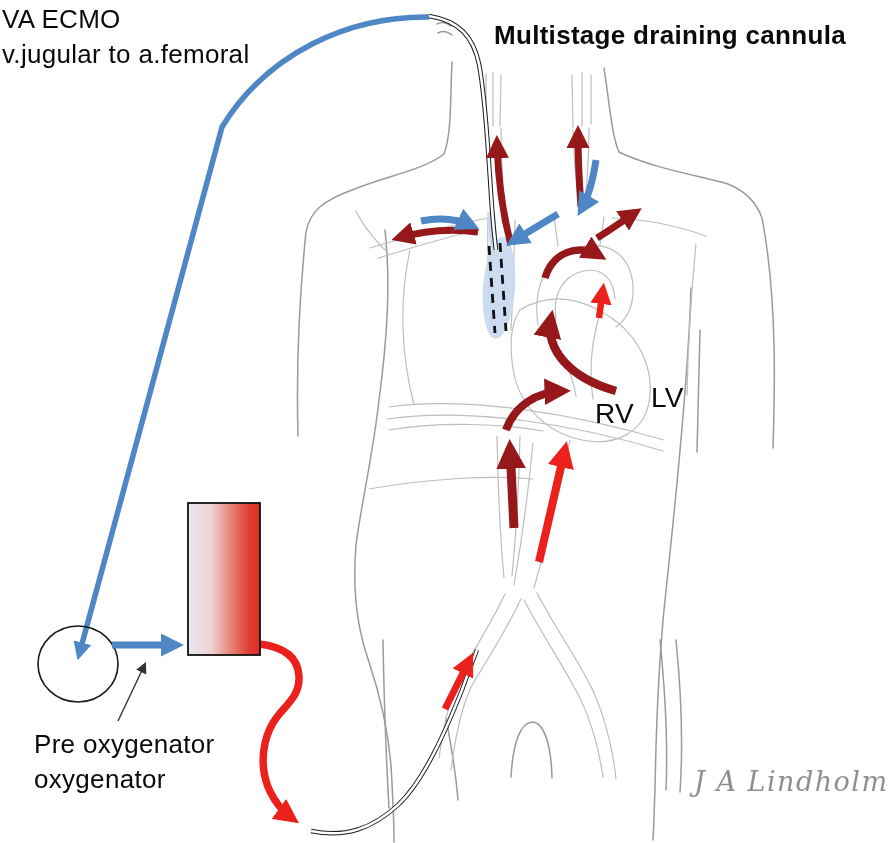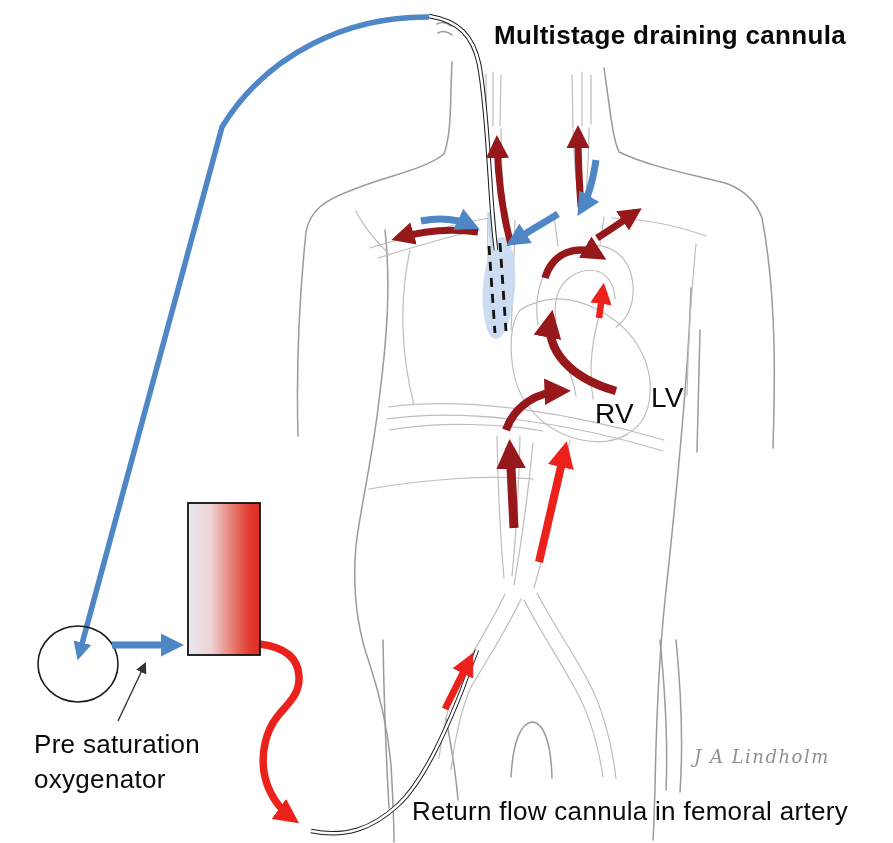--- a/index.html
+++ b/index.html
@@ -3,21 +3,21 @@
 <meta charset="utf-8">
 <style>
   html,body{margin:0;padding:0;background:#ffffff;}
   .stage{position:relative;width:893px;height:843px;background:#ffffff;overflow:hidden;
          font-family:"Liberation Sans",sans-serif;}
   .stage svg{position:absolute;left:0;top:0;}
   .lbl{position:absolute;color:#0a0a0a;font-size:26px;letter-spacing:0.3px;
        line-height:35px;white-space:nowrap;}
   .lbl-sm{font-size:28px;line-height:28px;}
   .sig{position:absolute;font-family:"DejaVu Serif",serif;font-style:italic;
-       font-size:18px;color:#8f8f8f;letter-spacing:1.5px;white-space:nowrap;}
+       font-size:27px;color:#8f8f8f;letter-spacing:1.5px;white-space:nowrap;margin-top:20px;}
 </style>
 </head>
 <body>
 
 <div class="stage">
 
 <svg width="893" height="843" viewBox="0 0 893 843">
   <defs>
     <linearGradient id="oxy" x1="0" y1="0" x2="1" y2="0">
       <stop offset="0" stop-color="#e9e8f1"></stop>
@@ -134,28 +134,31 @@
 
   <g fill="none">
     <path d="M259,644 C285,647 298,658 299,676 C300,695 288,703 277,717 C266,731 261,752 264,772 C267,792 279,809 293,819" stroke="#ec211c" stroke-width="7.5" marker-end="url(#ah-b)"></path>
     <rect x="188" y="503" width="72" height="152" fill="url(#oxy)" stroke="#111111" stroke-width="1.8"></rect>
     <ellipse cx="78" cy="664" rx="40" ry="38" fill="#ffffff" fill-opacity="0" stroke="#1a1a1a" stroke-width="1.6"></ellipse>
     <path d="M112,645 L177,645" stroke="#4e86c6" stroke-width="7" marker-end="url(#ah-v)"></path>
     <path d="M118,721 L145,664" stroke="#333333" stroke-width="1.4" marker-end="url(#ah-k)"></path>
   </g>
 </svg>
 
+<div class="lbl" style="left:2px;top:2px;">
+  <div>VA ECMO</div>
+  <div>v.jugular to a.femoral</div>
+</div>
 
 <div class="lbl" style="left:494px;top:18px;font-weight:bold;">Multistage draining cannula</div>
 
 <div class="lbl lbl-sm" style="left:595px;top:400px;">RV</div>
 <div class="lbl lbl-sm" style="left:651px;top:384px;">LV</div>
 
 <div class="lbl" style="left:34px;top:727px;">
-  <div>Pre saturation</div>
+  <div>Pre oxygenator</div>
   <div>oxygenator</div>
 </div>
 
-<div class="lbl" style="left:412px;top:794px;">Return flow cannula in femoral artery</div>
 
 <div class="sig" style="left:694px;top:746px;">J A Lindholm</div>
 
 </div>
 
 </body></html>

